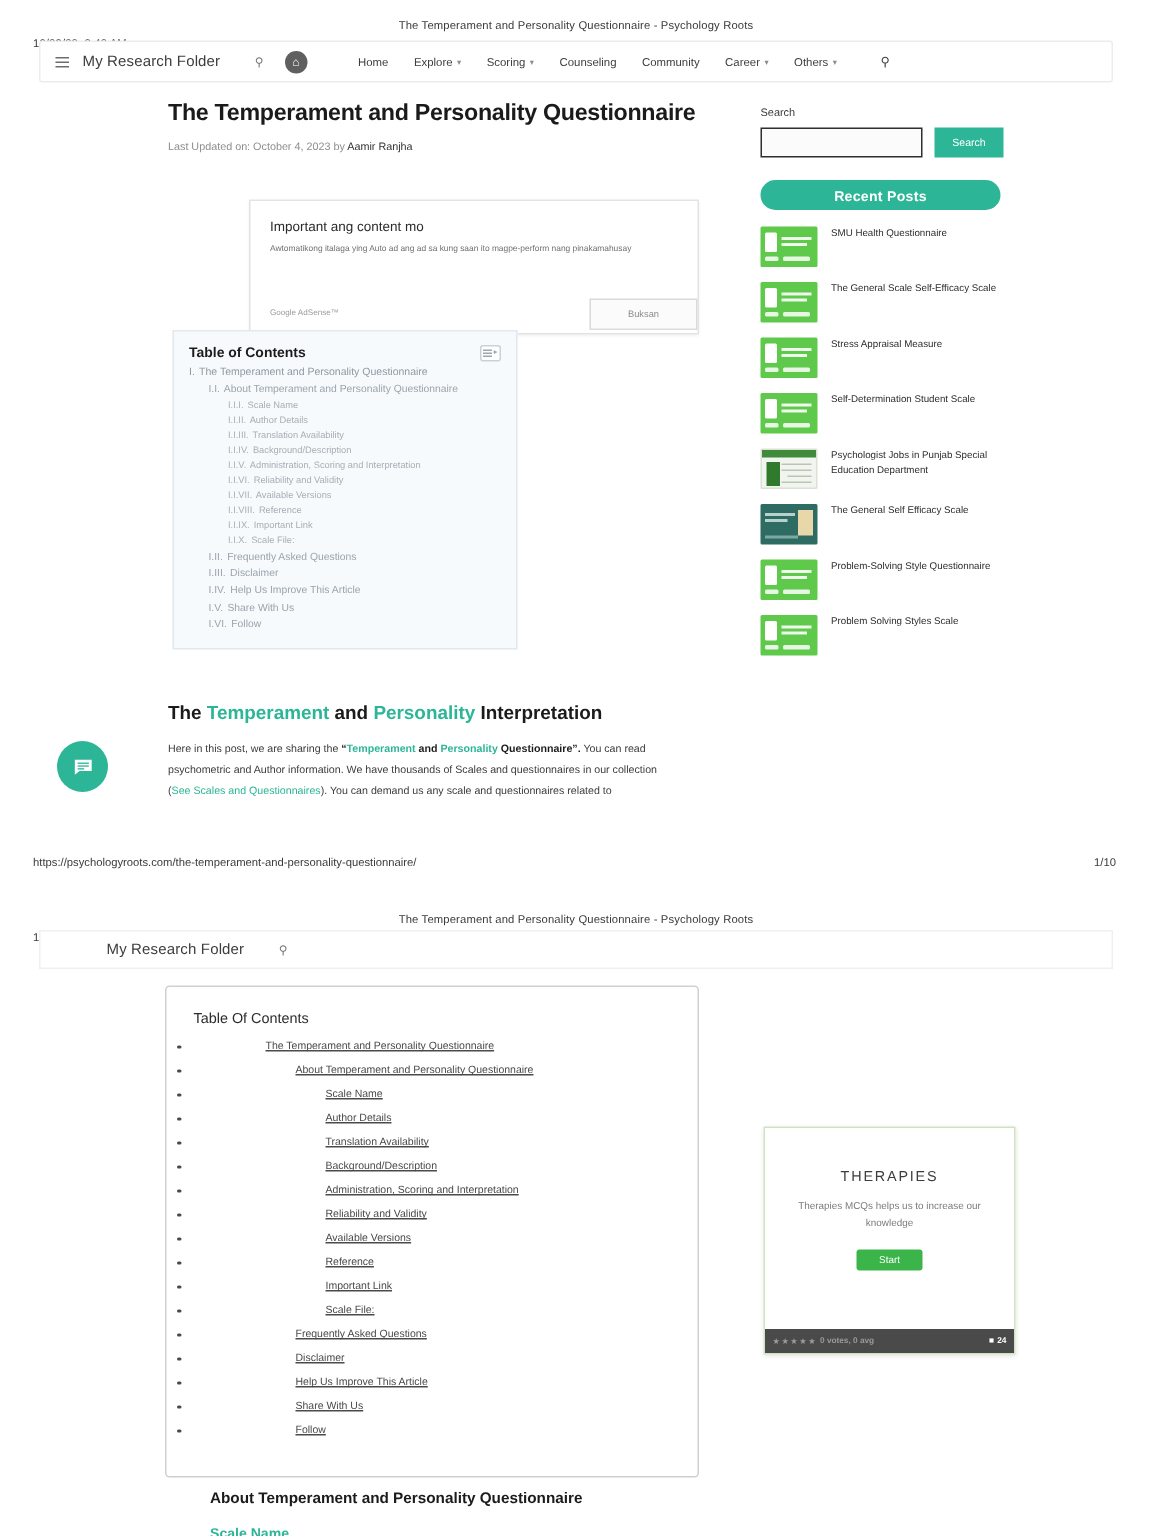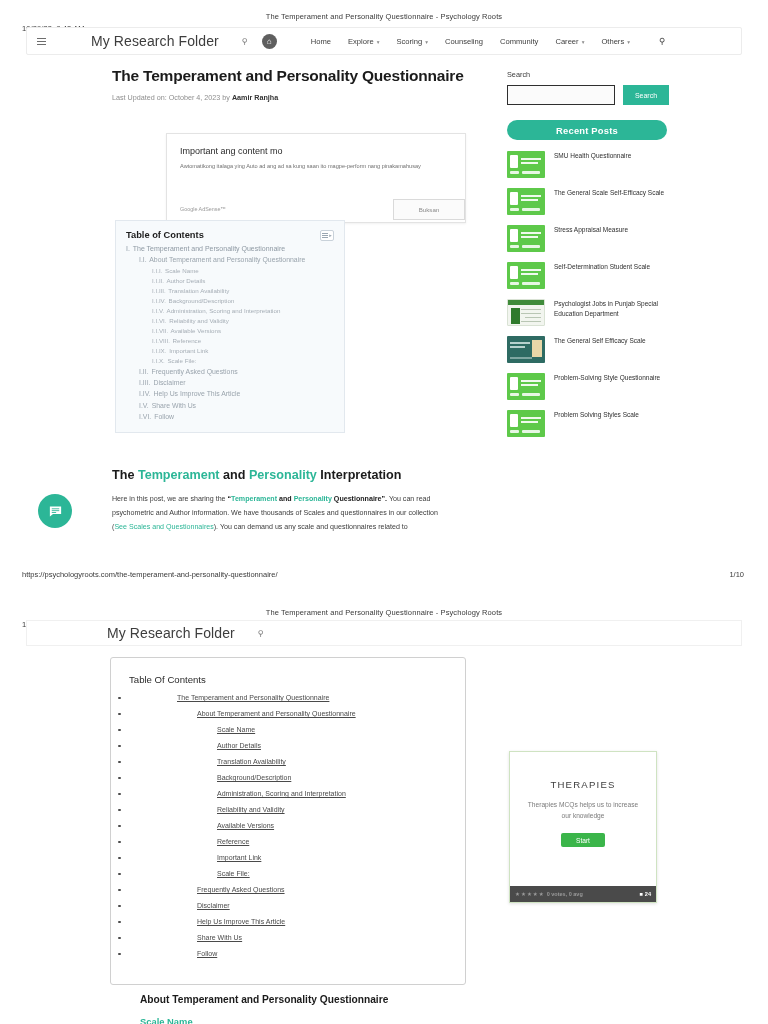--- a/index.html
+++ b/index.html
@@ -34,21 +34,21 @@
     position: absolute; left: 26px; top: 27px;
     width: 716px; height: 28px;
     background: #ffffff;
     border: 1px solid #ececec;
     border-radius: 2px;
     display: flex; align-items: center;
   }
   .nav-left { display: flex; align-items: center; gap: 9px; padding-left: 10px; }
   .hamburger { display: flex; flex-direction: column; gap: 2px; width: 9px; }
   .hamburger i { display: block; height: 1px; background: #6d6d6d; }
-  .brand { font-size: 14px; color: #3d3d3d; letter-spacing: .1px; white-space: nowrap; margin-left: 36px; }
+  .brand { font-size: 10px; color: #3d3d3d; letter-spacing: .1px; white-space: nowrap; }
   .nav-search-ic { margin-left: 14px; color: #777; font-size: 8px; }
   .home-badge {
     width: 15px; height: 15px; border-radius: 50%;
     background: #5f5f5f; color: #fff;
     display: flex; align-items: center; justify-content: center;
     font-size: 8px; margin-left: 5px;
   }
   .nav-menu { display: flex; align-items: center; gap: 17px; margin-left: 34px; }
   .nav-item {
     font-size: 7.6px; color: #3d3d3d; white-space: nowrap;
@@ -57,21 +57,21 @@
   .caret { font-size: 5.5px; color: #8c8c8c; position: relative; top: .5px; }
   .nav-mag { font-size: 8.5px; color: #3d3d3d; margin-left: 12px; }
 
   
   .article { position: absolute; left: 112px; top: 66px; width: 372px; }
   .art-title {
     font-size: 15.5px; font-weight: bold; line-height: 1.32;
     color: #1b1b1b; letter-spacing: -.2px;
   }
   .art-meta { font-size: 7.2px; color: #8e8e8e; margin-top: 7px; }
-  .art-meta b { color: #333; font-weight: bold; }
+  .art-meta b { color: #333; font-weight: normal; }
 
   
   .adbox {
     position: absolute; left: 166px; top: 133px;
     width: 300px; height: 90px;
     background: #ffffff;
     border: 1px solid #e3e3e3;
     box-shadow: 0 1px 2px rgba(0,0,0,.06);
     padding: 12px 13px 0 13px;
   }
@@ -184,21 +184,21 @@
   .rp-thumb.doc .d-band { position: absolute; left: 0; right: 0; top: 0; height: 5px; background: #3f8b3a; }
   .rp-thumb.doc .d-ln { position: absolute; right: 3px; height: 1.3px; background: #b9c6b4; }
   .rp-thumb.doc .d-blk { position: absolute; left: 3px; top: 8px; width: 9px; height: 16px; background: #2f7a2c; }
   .rp-thumb.teal .t-ln { position: absolute; left: 3px; height: 1.6px; background: #cfe3df; opacity: .85; }
   .rp-thumb.teal .t-pg { position: absolute; right: 3px; top: 4px; width: 10px; height: 17px; background: #e8d7a8; }
   .rp-title { font-size: 6.5px; line-height: 1.5; color: #2e2e2e; }
 
   
   .promo {
     position: absolute; left: 509px; top: 751px;
-    width: 148px; height: 152px;
+    width: 168px; height: 152px;
     background: #ffffff; border: 1px solid #cfe3c2;
     box-shadow: 0 1px 3px rgba(0,0,0,.12);
   }
   .promo-body { padding: 27px 14px 0 14px; text-align: center; }
   .promo-title { font-size: 9.6px; color: #3d3d3d; letter-spacing: 1.2px; }
   .promo-sub { margin-top: 10px; font-size: 6.6px; line-height: 1.62; color: #7b7b7b; }
   .promo-start {
     margin: 12px auto 0 auto; width: 44px; height: 14px;
     background: #3bb54a; color: #fff; border-radius: 2px;
     font-size: 6.6px; display: flex; align-items: center; justify-content: center;

